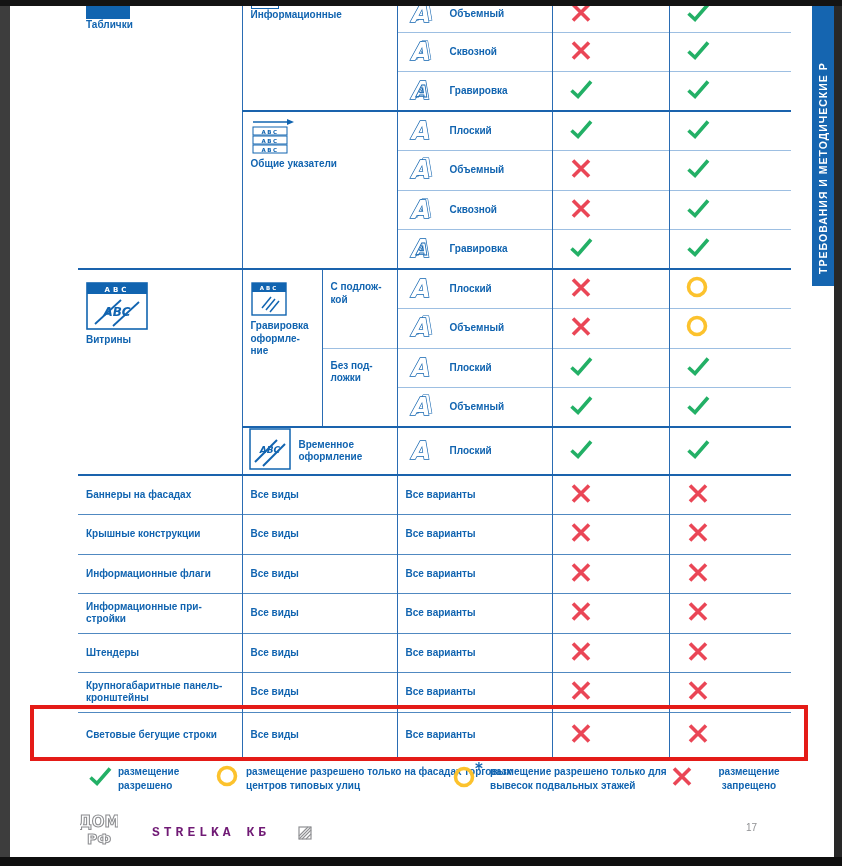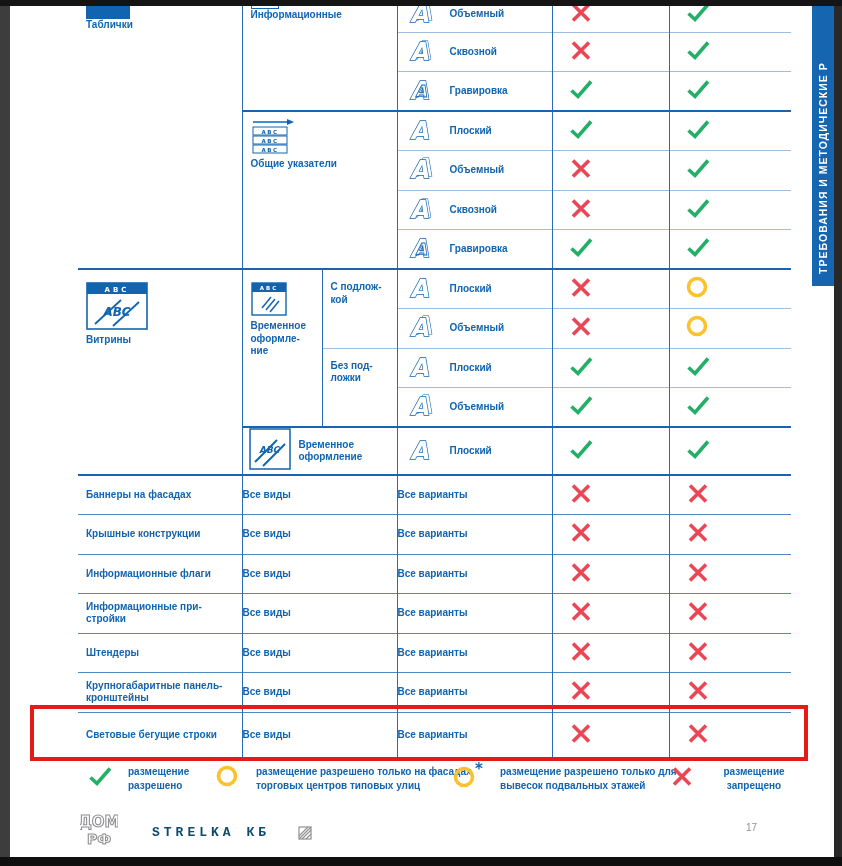--- a/index.html
+++ b/index.html
@@ -31,38 +31,38 @@
   .lbl{font-weight:bold;font-size:10px;line-height:1.25;color:#1164b0;}
   td.category{padding-left:8px;}
   td.cat-top{vertical-align:top;}
   .cat-icon{margin-bottom:6px;}
   td.type-cell{vertical-align:top;padding:4px 6px 0 8px;}
   .type-icon{margin-bottom:4px;}
   td.subtype{vertical-align:top;padding:11px 6px 0 8px;}
   .flexrow{display:flex;align-items:center;gap:12px;padding-left:10px;}
   .flexrow-inline{display:flex;align-items:center;gap:8px;padding-left:6px;}
   td.status{padding-left:14px;}
-  td.plain{}
+  td.plain{padding-left:8px;}
   
   .ic-tablichki{width:44px;height:23px;background:#1164b0;color:#fff;font-size:6.5px;font-weight:bold;
       letter-spacing:3px;text-align:center;padding-top:3px;box-sizing:border-box;}
   .ic-fragment{width:28px;height:9px;border:1px solid #1164b0;box-sizing:border-box;
       display:flex;gap:2px;align-items:center;justify-content:center;}
   .ic-fragment i{display:block;width:5px;height:3px;background:#1164b0;}
   
   .hl-box{position:absolute;left:30px;top:705px;width:770px;height:48px;border:4px solid #e41b17;z-index:6;}
   
   .legend{position:absolute;left:0;top:762px;width:842px;height:44px;z-index:2;}
-  .legend-item{position:absolute;display:flex;gap:14px;align-items:flex-start;}
+  .legend-item{position:absolute;display:flex;gap:4px;align-items:flex-start;}
   .legend-text{font-size:10px;font-weight:bold;color:#1164b0;line-height:1.35;padding-top:3px;}
   .li1{left:86px;width:130px;}.li2{left:214px;width:300px;}.li3{left:452px;width:235px;}.li4{left:668px;width:130px;text-align:center;}
   
   .footer-logo{position:absolute;left:80px;top:812px;z-index:2;}
   .footer-brand{position:absolute;left:152px;top:825px;font-family:"Liberation Mono","DejaVu Sans Mono",monospace;
-      font-size:13px;font-weight:bold;color:#0c4a6e;letter-spacing:4px;z-index:2;display:flex;align-items:center;gap:28px;}
+      font-size:13px;font-weight:bold;color:#701a75;letter-spacing:4px;z-index:2;display:flex;align-items:center;gap:28px;}
   .footer-page{position:absolute;left:746px;top:822px;font-size:10px;color:#8f9093;z-index:2;}
 </style>
 </head>
 <body>
 
 <div class="stage">
 
   <div class="tbl-wrap">
     <table class="rules" id="rules-table">
         <colgroup>
@@ -217,21 +217,21 @@
        <line x1="9" y1="42" x2="35" y2="18" stroke="#1164b0" stroke-width="1.8"></line>
        <line x1="27" y1="44" x2="53" y2="20" stroke="#1164b0" stroke-width="1.8"></line>
                 </svg></span><div class="lbl">Витрины</div></td>
             <td rowspan="4" class="bl type-cell" style="padding-top: 12px;"><span class="type-icon"><svg width="36" height="34" viewBox="0 0 36 34">
                   <rect x="1" y="1" width="34" height="32" fill="#fff" stroke="#1164b0" stroke-width="1.4"></rect>
        <rect x="1" y="1" width="34" height="9" fill="#1164b0"></rect>
        <text x="18" y="8" text-anchor="middle" font-size="5.5" font-weight="bold" letter-spacing="2" fill="#fff" font-family="DejaVu Sans, sans-serif">ABC</text>
        <line x1="11" y1="26" x2="20" y2="15" stroke="#1164b0" stroke-width="1.5"></line>
        <line x1="15" y1="28" x2="24" y2="17" stroke="#1164b0" stroke-width="1.5"></line>
        <line x1="19" y1="30" x2="28" y2="19" stroke="#1164b0" stroke-width="1.5"></line>
-                </svg></span><div class="lbl">Временное оформле-ние</div></td>
+                </svg></span><div class="lbl">Гравировка оформле-ние</div></td>
             <td rowspan="2" class="bl subtype">
               <div class="lbl">С подлож-кой</div>
             </td>
             <td class="bl">
               <div class="flexrow">
                 <span><svg width="30" height="30" viewBox="0 0 30 30">
                     <text x="4" y="25" font-size="24" font-style="italic" font-weight="bold" font-family="DejaVu Sans, sans-serif" fill="#fff" stroke="#1164b0" stroke-width="1.4" paint-order="stroke">A</text>
                   </svg></span>
                 <div class="lbl">Плоский</div>
               </div>

